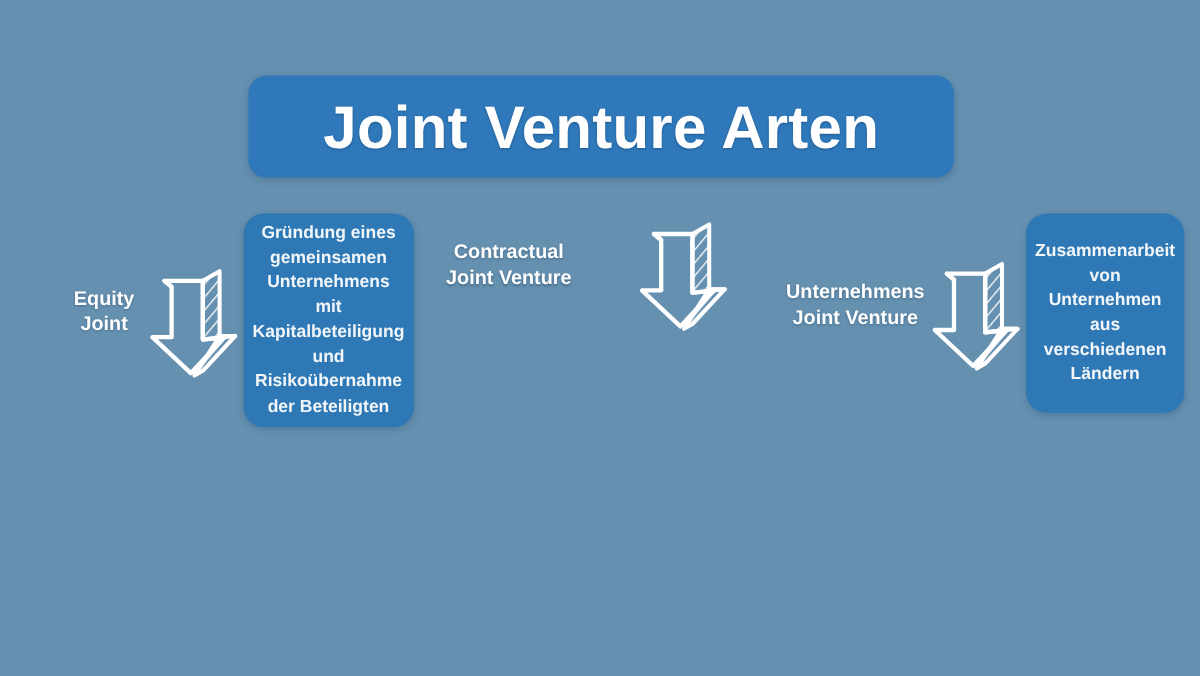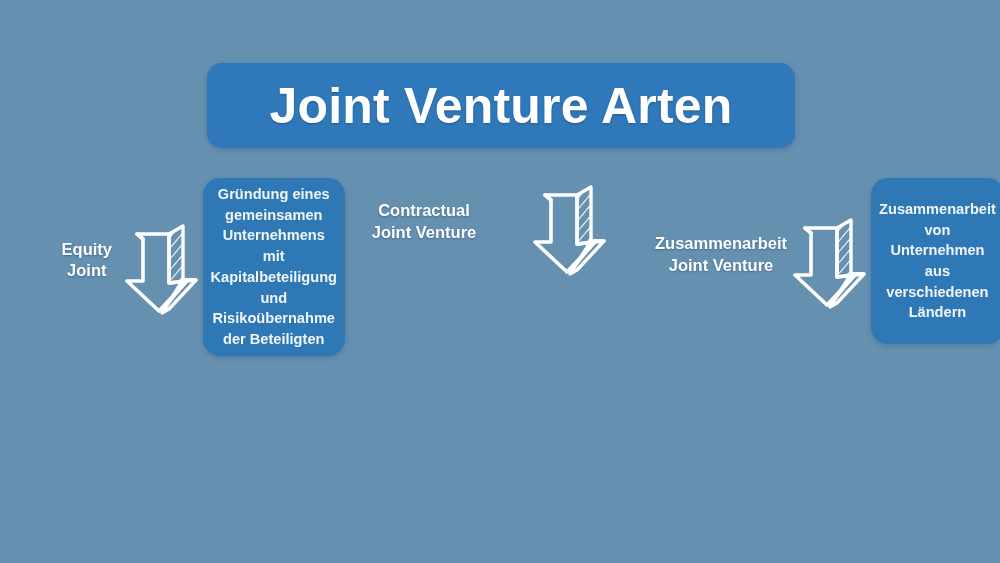--- a/index.html
+++ b/index.html
@@ -139,21 +139,21 @@
           <polygon points="64,59 77,59 50,88 43,92" fill="url(#hatch2)" stroke="#ffffff" stroke-width="3.4" stroke-linejoin="round" stroke-linecap="round"></polygon>
           <polygon points="18,13 50,13 50,62 68,60 40,90 8,60 24,60 24,18" fill="none" stroke="#ffffff" stroke-width="3.6" stroke-linejoin="round" stroke-linecap="round"></polygon>
           <line x1="18" y1="13" x2="24" y2="18" stroke="#ffffff" stroke-width="3.4" stroke-linecap="round"></line>
         </svg>
       </div>
 
     </div>
 
     <div class="column col-3">
       <div class="col-heading">
-        <span>Zusammenarbeit</span>
+        <span>Unternehmens</span>
         <span class="l2">Joint Venture</span>
       </div>
 
       <div class="arrow-wrap">
         <svg width="84" height="95" viewBox="0 0 84 95" aria-hidden="true">
           <defs>
             <pattern id="hatch3" width="7" height="7" patternTransform="rotate(40)" patternUnits="userSpaceOnUse">
               <line x1="0" y1="0" x2="0" y2="7" stroke="#ffffff" stroke-width="2.1"></line>
             </pattern>
           </defs>

